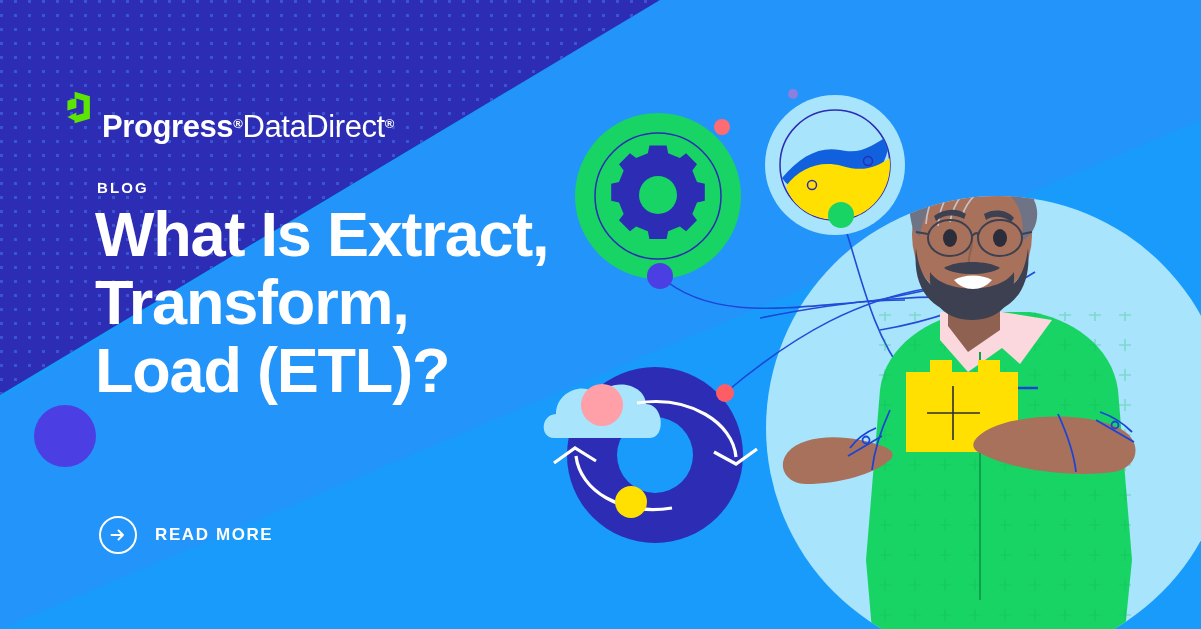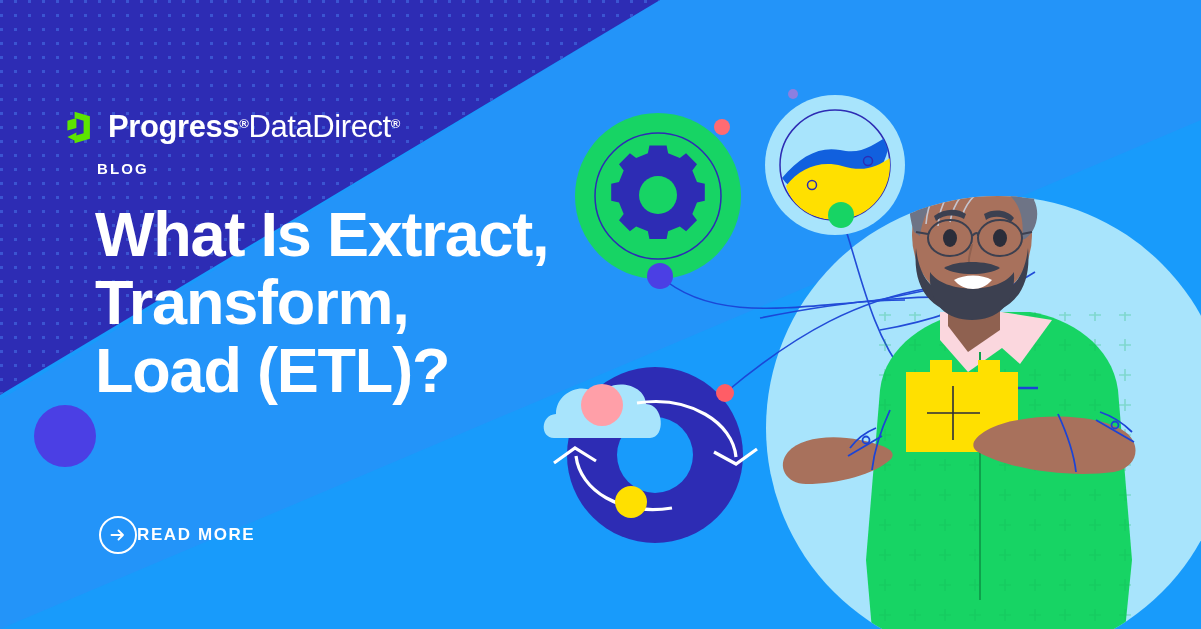--- a/index.html
+++ b/index.html
@@ -39,45 +39,45 @@
   .bg-wedge {
     position:absolute; inset:0;
     background:#2E8EF7;
     clip-path: polygon(660px 0, 1201px 0, 1201px 120px, 0 629px, 0 400px);
     opacity:.55;
   }
 
   
   .logo {
     position:absolute; left:62px; top:68px;
-    display:flex; align-items:flex-end; gap:10px;
+    display:flex; align-items:center; gap:4px;
   }
   .logo-mark { width:36px; height:36px; display:block; }
   .logo-word {
     color:#ffffff; font-size:31px; font-weight:bold;
     letter-spacing:-.4px; white-space:nowrap;
     display:flex; align-items:baseline;
   }
   .logo-word .reg { font-size:13px; vertical-align:super; position:relative; top:-9px; }
   .logo-word .light { font-weight:300;margin-top:41px; }
 
   .kicker {
-    position:absolute; left:97px; top:160px;
+    position:absolute; left:97px; top:179px;
     color:#ffffff; font-size:15px; font-weight:bold;
     letter-spacing:2.1px;
   }
   .title {
     position:absolute; left:95px; top:200px;
     color:#ffffff; font-size:63px; font-weight:bold;
     line-height:68px; letter-spacing:-1.2px;
     white-space:pre-line;
   }
   .readmore {
     position:absolute; left:99px; top:516px;
-    display:flex; align-items:center; 
+    display:flex; align-items:center; gap:18px;
     cursor:pointer;
   }
   .readmore .ring {
     width:38px; height:38px; border-radius:50%;
     border:2px solid #ffffff;
     display:flex; align-items:center; justify-content:center;
   }
   .readmore .label {
     color:#ffffff; font-size:17px; font-weight:bold; letter-spacing:1.6px;
   }

